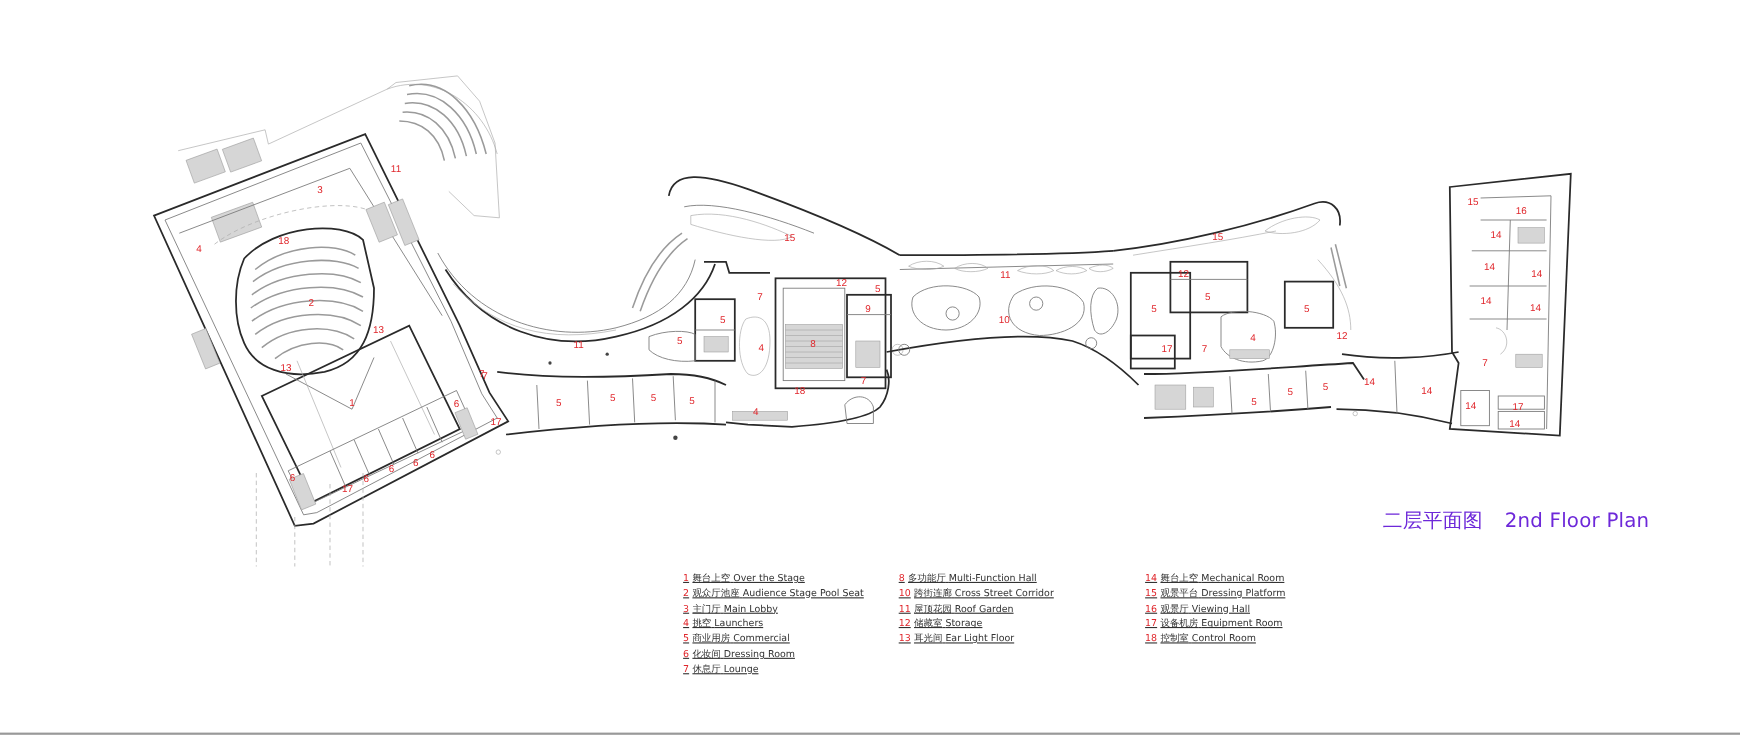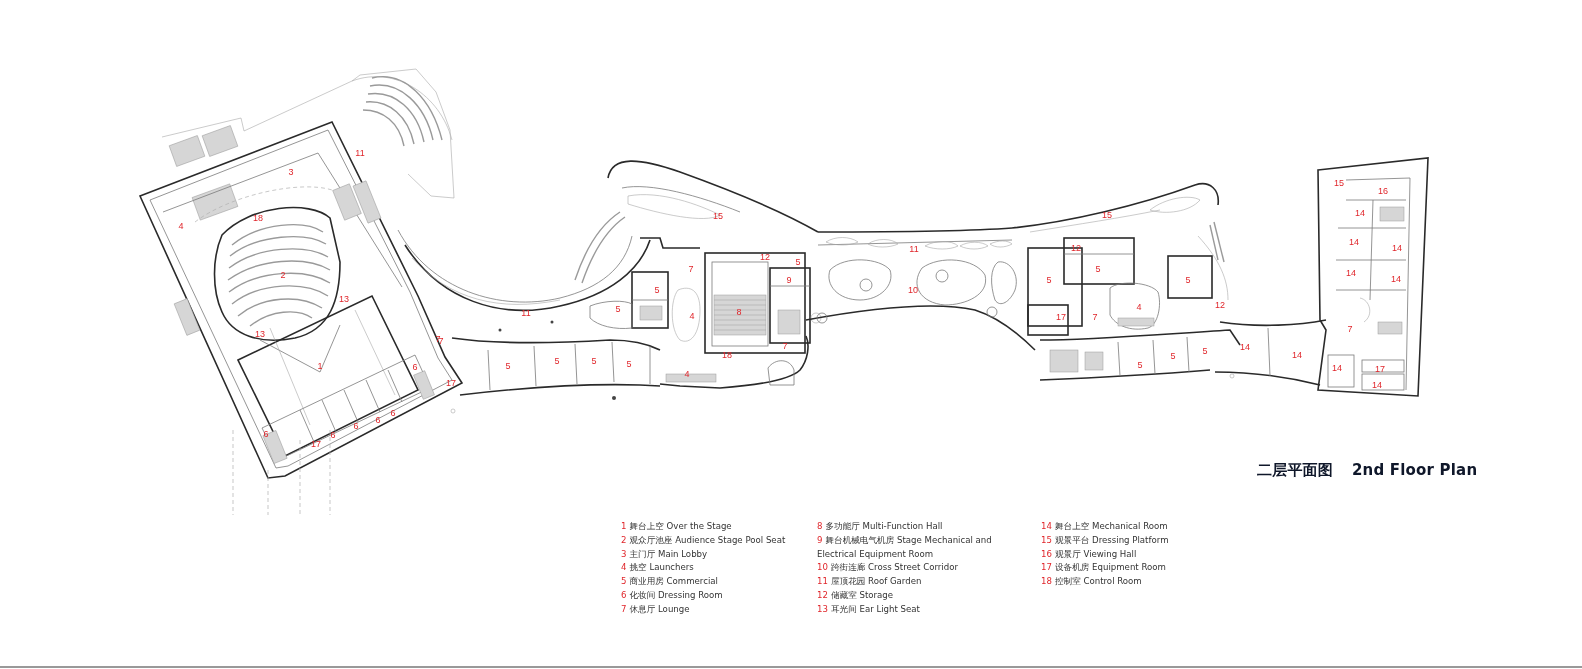--- a/index.html
+++ b/index.html
@@ -6,23 +6,23 @@
   body{width:1582px;height:669px;position:relative;overflow:hidden;font-family:"DejaVu Sans","Liberation Sans",sans-serif;}
   #plan{position:absolute;left:0;top:0;width:1582px;height:669px;}
   .wall{fill:none;stroke:#2a2a2a;stroke-width:1.6;}
   .thin{fill:none;stroke:#7a7a7a;stroke-width:0.8;}
   .hair{fill:none;stroke:#a8a8a8;stroke-width:0.6;}
   .dash{fill:none;stroke:#b0b0b0;stroke-width:0.7;stroke-dasharray:4 3;}
   .seat{fill:none;stroke:#9a9a9a;stroke-width:1.4;}
   .hatch{fill:#d6d6d6;stroke:#9a9a9a;stroke-width:0.5;}
   .col{fill:#444;}
   .lbl{font-family:"Liberation Sans",sans-serif;font-size:9px;fill:#e0262b;text-anchor:middle;dominant-baseline:middle;}
-  .title{position:absolute;left:1257px;top:461px;font-family:"DejaVu Sans",sans-serif;font-size:15px;color:#0f172a;letter-spacing:0.2px;white-space:nowrap;font-weight:bold;}
+  .title{position:absolute;left:1257px;top:461px;font-family:"DejaVu Sans",sans-serif;font-size:18px;color:#6d28d9;letter-spacing:0.2px;white-space:nowrap;}
   .legend{position:absolute;top:520px;font-family:"DejaVu Sans",sans-serif;font-size:8.6px;color:#333;line-height:13.8px;}
-  .legend .row{white-space:nowrap;}
+  .legend .row{white-space:nowrap;text-decoration:underline;}
   .legend .num{color:#e0262b;margin-right:3px;}
   .legend .wrap{white-space:normal;width:205px;}
   .bottom-rule{position:absolute;left:0;top:666px;width:1582px;height:2px;background:#999;}
 </style>
 </head>
 <body>
 
 <svg id="plan" viewBox="0 0 1582 669" xmlns="http://www.w3.org/2000/svg">
 
   <g>
@@ -277,25 +277,24 @@
   <div class="row"><span class="num">2</span><span>观众厅池座</span> <span>Audience Stage Pool Seat</span></div>
   <div class="row"><span class="num">3</span><span>主门厅</span> <span>Main Lobby</span></div>
   <div class="row"><span class="num">4</span><span>挑空</span> <span>Launchers</span></div>
   <div class="row"><span class="num">5</span><span>商业用房</span> <span>Commercial</span></div>
   <div class="row"><span class="num">6</span><span>化妆间</span> <span>Dressing Room</span></div>
   <div class="row"><span class="num">7</span><span>休息厅</span> <span>Lounge</span></div>
 </div>
 
 <div class="legend" style="left:817px">
   <div class="row"><span class="num">8</span><span>多功能厅</span> <span>Multi-Function Hall</span></div>
-  <div class="row wrap"><span class="num">9</span><span>舞台机械电气机房</span> <span>Stage Mechanical and Electrical Equipment Room</span></div>
   <div class="row"><span class="num">10</span><span>跨街连廊</span> <span>Cross Street Corridor</span></div>
   <div class="row"><span class="num">11</span><span>屋顶花园</span> <span>Roof Garden</span></div>
   <div class="row"><span class="num">12</span><span>储藏室</span> <span>Storage</span></div>
-  <div class="row"><span class="num">13</span><span>耳光间</span> <span>Ear Light Seat</span></div>
+  <div class="row"><span class="num">13</span><span>耳光间</span> <span>Ear Light Floor</span></div>
 </div>
 
 <div class="legend" style="left:1041px">
   <div class="row"><span class="num">14</span><span>舞台上空</span> <span>Mechanical Room</span></div>
   <div class="row"><span class="num">15</span><span>观景平台</span> <span>Dressing Platform</span></div>
   <div class="row"><span class="num">16</span><span>观景厅</span> <span>Viewing Hall</span></div>
   <div class="row"><span class="num">17</span><span>设备机房</span> <span>Equipment Room</span></div>
   <div class="row"><span class="num">18</span><span>控制室</span> <span>Control Room</span></div>
 </div>
 

